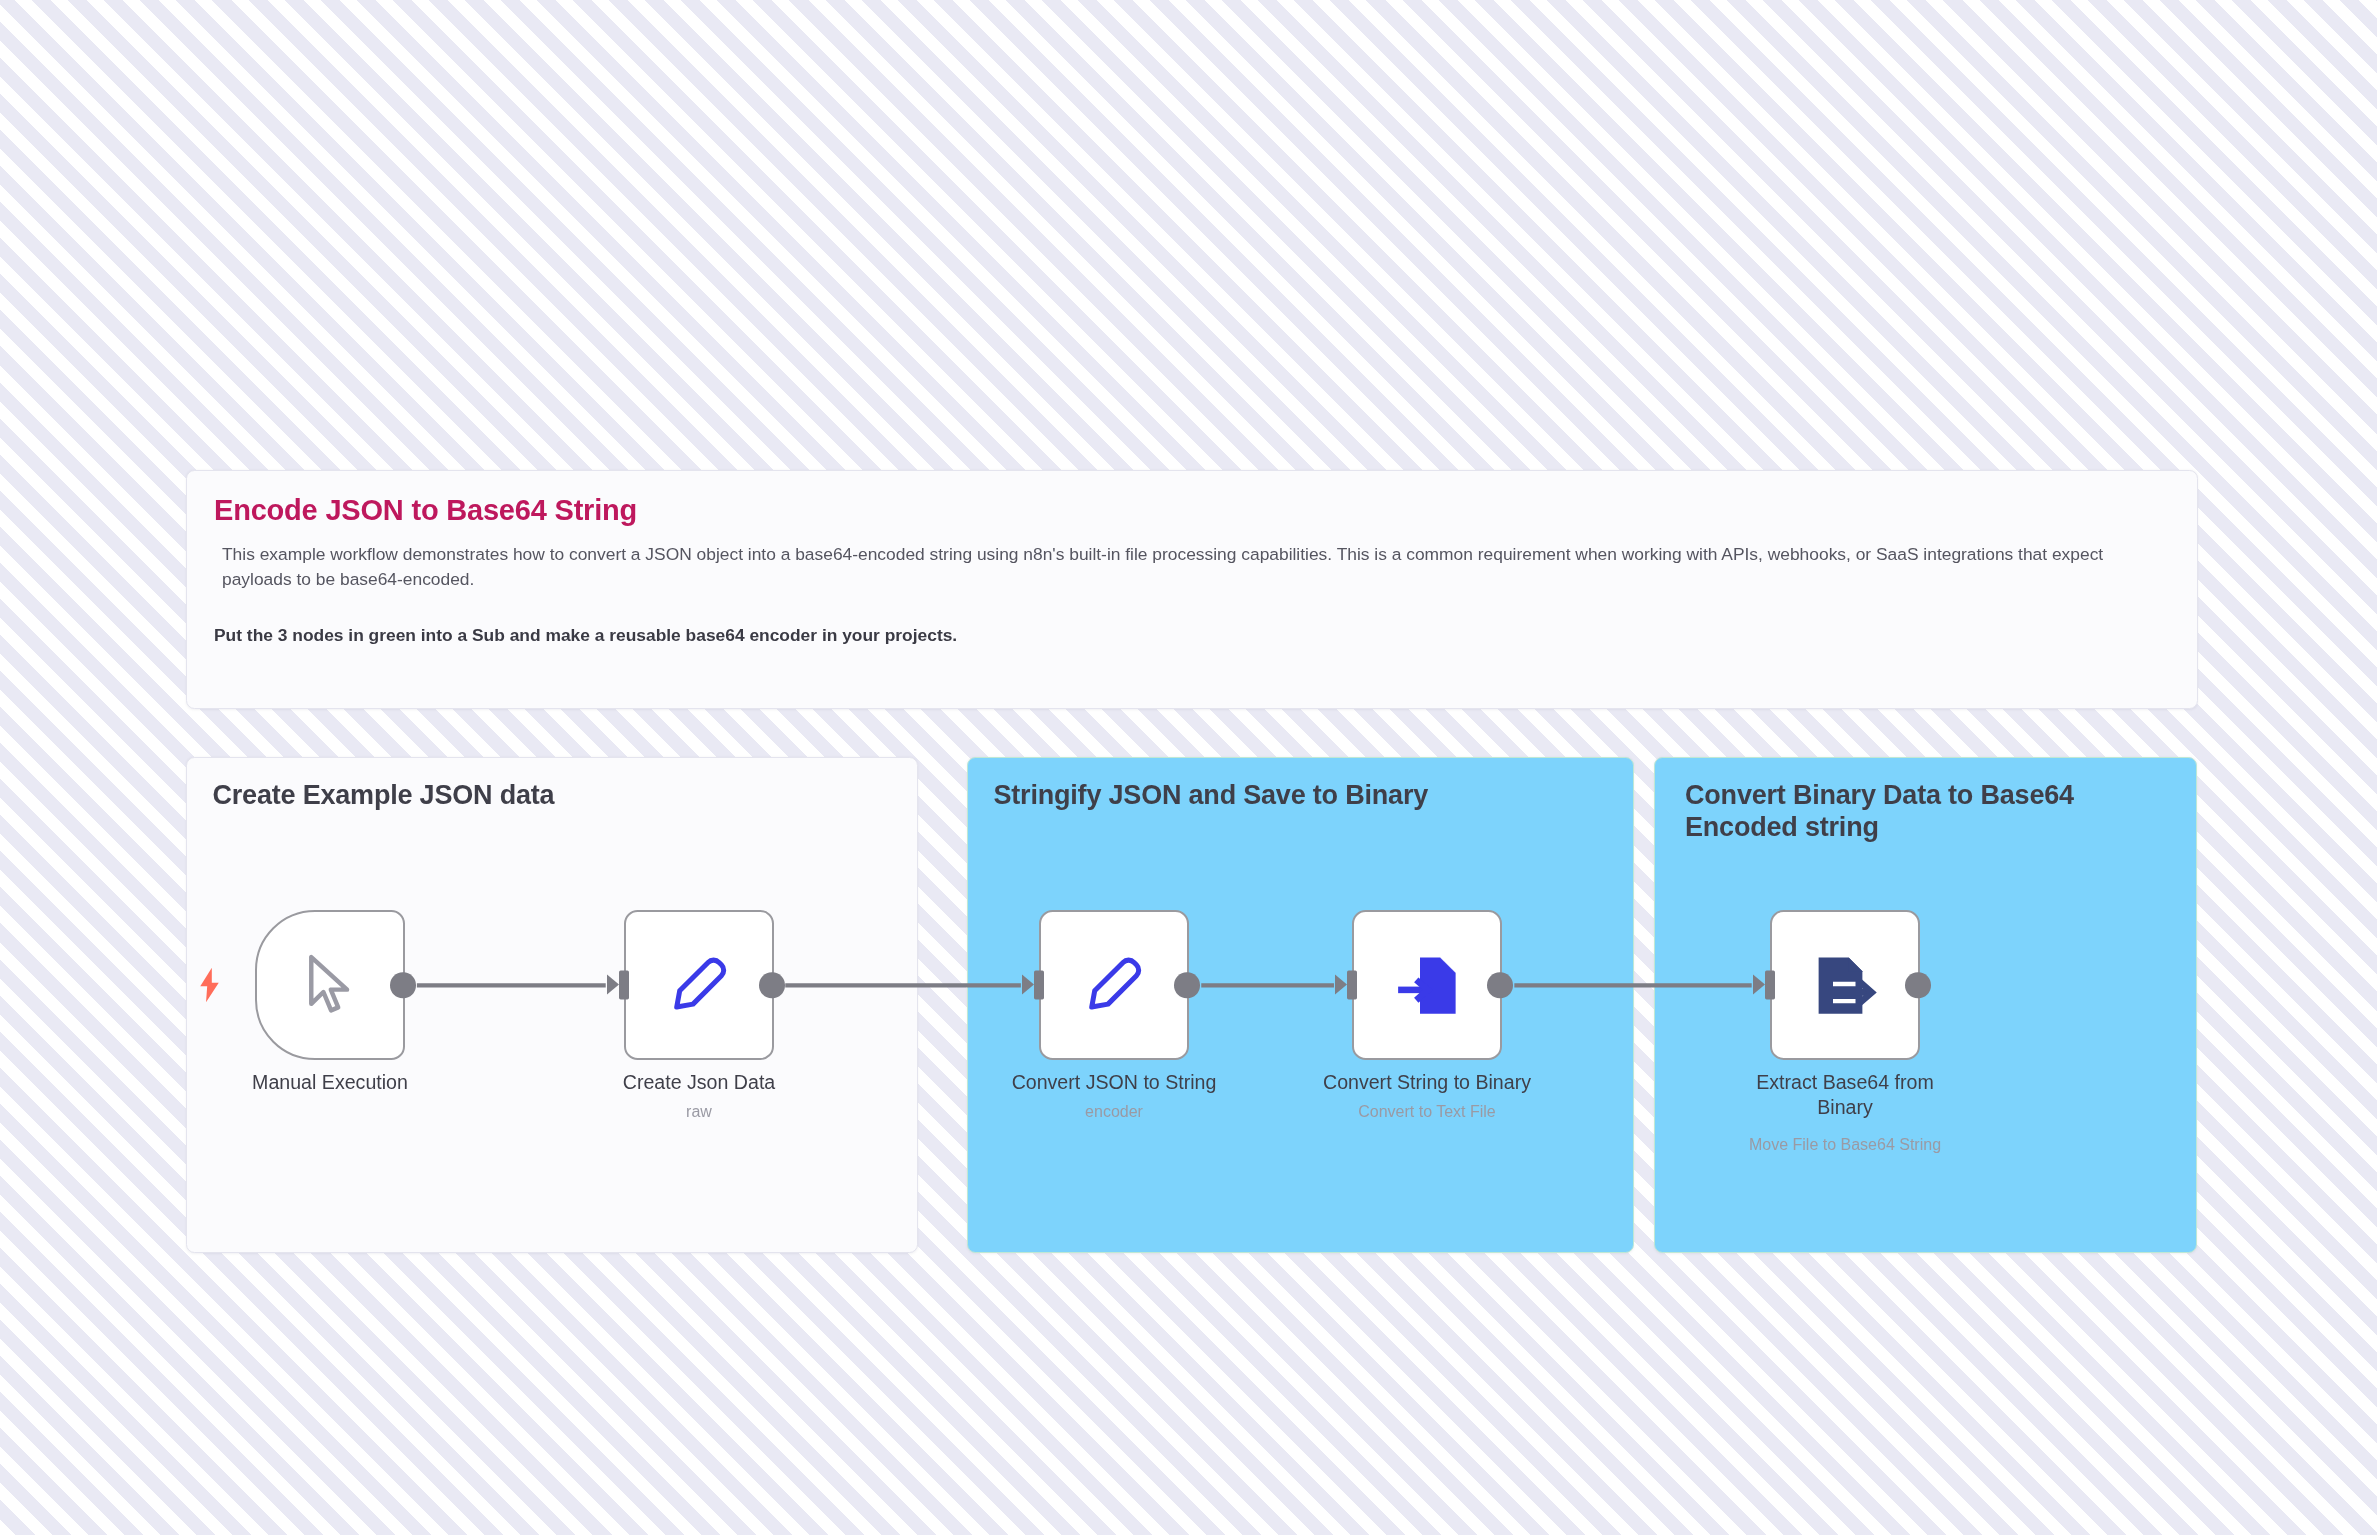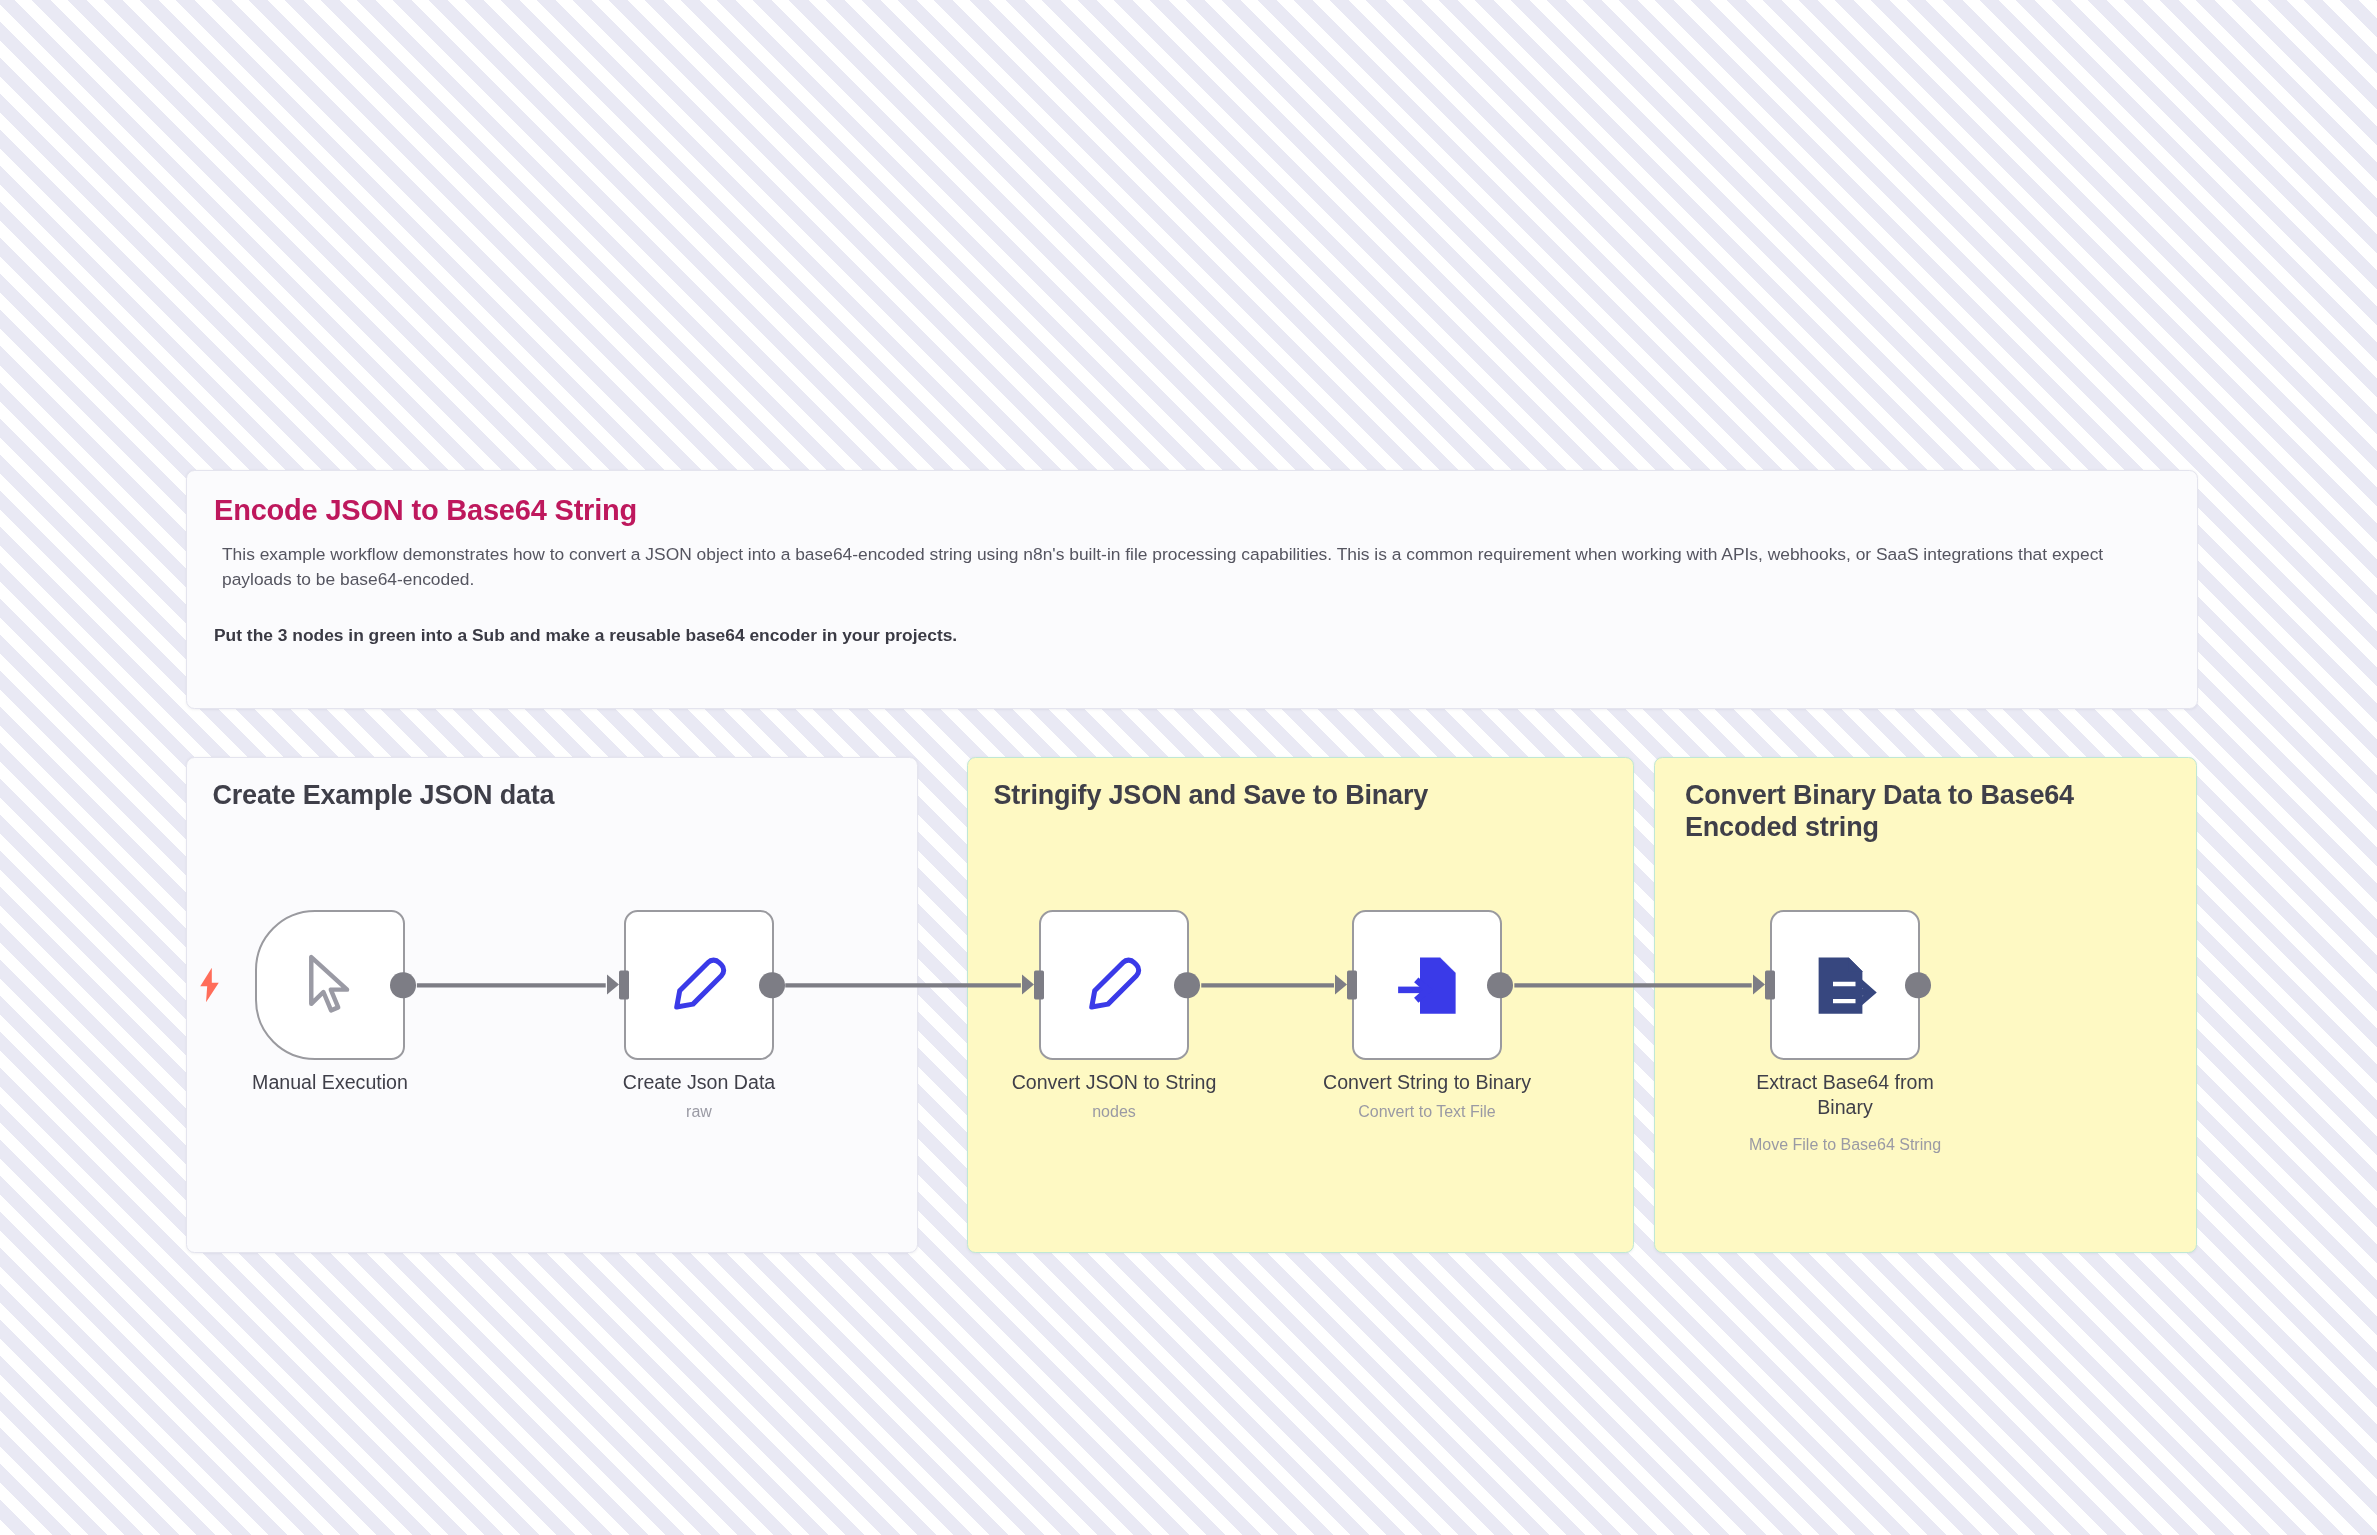--- a/index.html
+++ b/index.html
@@ -33,21 +33,21 @@
     position: absolute;
     box-sizing: border-box;
     border-radius: 8.5px;
     box-shadow: 0 0.9px 2.6px rgba(60, 60, 90, 0.07);
   }
   .sticky.note-white {
     background: #fbfbfd;
     border: 0.9px solid #e4e4ee;
   }
   .sticky.note-green {
-    background: #fef9c3;
+    background: #7dd3fc;
     border: 0.9px solid #bfe8d5;
   }
 
   
   #note-description {
     left: 186px;
     top: 470px;
     width: 2012px;
     height: 239px;
     padding: 24px 27px;
@@ -296,21 +296,21 @@
           <path d="M18.6 4.2 a2.6 2.6 0 0 0-3.7 0 L5.3 13.8 L4.3 19.3 L9.8 18.3 L19.4 8.7 a2.6 2.6 0 0 0 0-3.7 z" fill="none" stroke="#3a3ae8" stroke-width="1.7" stroke-linejoin="round"></path>
         </svg>
       </span>
       <div class="ep-in">
         <span class="tri"></span>
           <span class="bar"></span>
       </div>
       <div class="ep-out"></div>
     </div>
     <div class="node-label">Convert JSON to String</div>
-    <div class="node-sublabel" style="top:192px;">nodes</div>
+    <div class="node-sublabel" style="top:192px;">encoder</div>
   </div>
 
   <div class="node" id="node-convert-str-bin">
     <div class="node-box">
       <span>
         <svg class="node-icon" width="75" height="75" viewBox="0 0 24 24" xmlns="http://www.w3.org/2000/svg">
           <path d="M9.6 3 H16 L21 8 V21 H9.6 Z" fill="#3a3ae8"></path>
           <path d="M16 3 V8 H21 Z" fill="#ffffff"></path>
           <path d="M16 3 L21 8 H16 Z" fill="#3a3ae8"></path>
           <path d="M2.6 13.4 H10.6" stroke="#3a3ae8" stroke-width="2.1" fill="none"></path>

